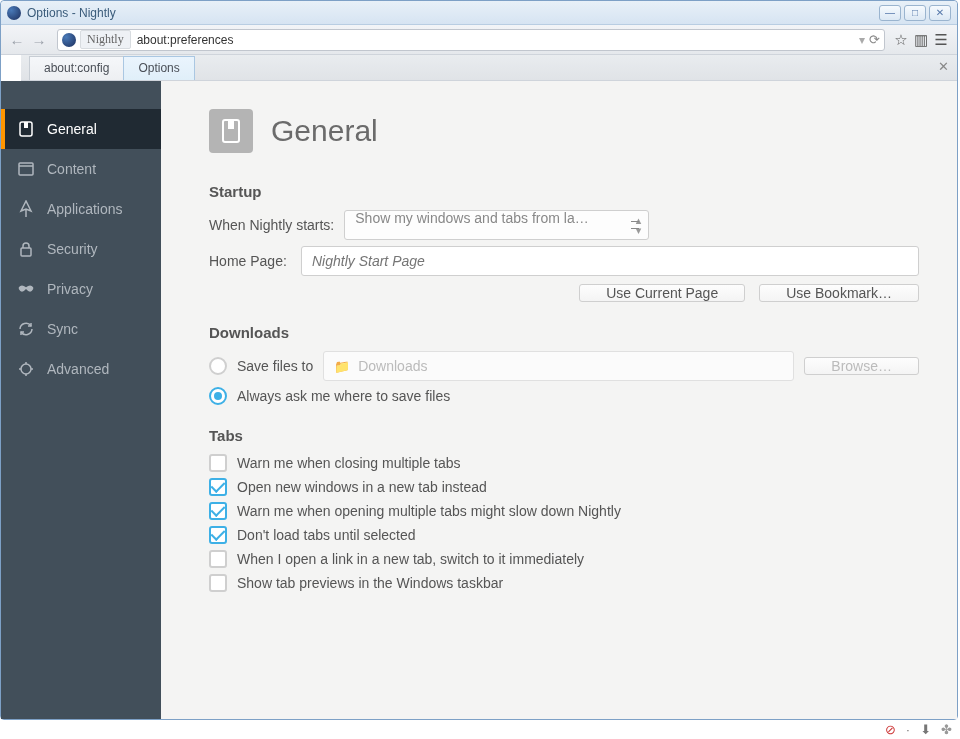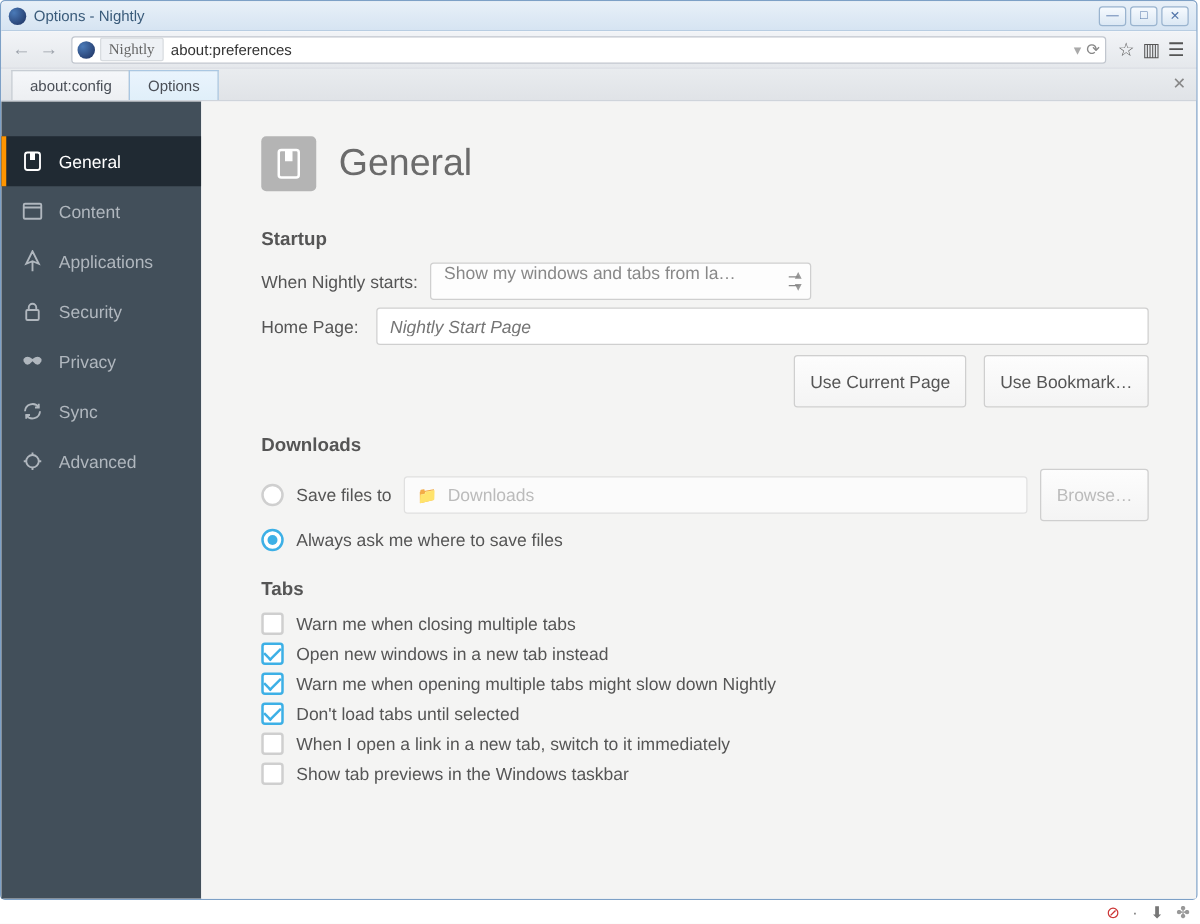--- a/index.html
+++ b/index.html
@@ -92,23 +92,24 @@
   color: #666;
   font-family: Liberation Serif, serif;
 }
 .reload { color: #888; font-size: 13px; margin-left: 4px; }
 .toolbar-icons { display: flex; align-items: center; }
 .toolbar-icons span { width: 20px; text-align: center; font-size: 15px; color: #555; }
 .tab-strip {
   height: 26px;
   background: linear-gradient(#e9ecef, #e0e3e7);
   display: flex;
-  align-items: flex-end;
+  align-items: center;
   border-bottom: 1px solid #cfd4db;
   position: relative;
+  margin-left: 20px;
 }
 .tab {
   height: 24px;
   padding: 0 14px;
   border: 1px solid #c7cdd4;
   border-bottom: none;
   background: linear-gradient(#f5f7fa,#edeff2);
   font-size: 12px;
   display: flex; align-items: center;
   color: #4a4f57;
@@ -188,25 +189,25 @@
   border: 1px solid #cfcfcf;
   border-radius: 3px;
   background: #fff;
   padding: 0 10px;
   color: #aaa;
   font-size: 14px;
   font-style: italic;
   flex: 1;
 }
 .btn {
-  height: 42px;
+  height: 18px;
   border: 1px solid #cfcfcf;
   border-radius: 3px;
   background: linear-gradient(#fdfdfd,#f4f4f4);
-  padding: 0 12px;
+  padding: 0 26px;
   font-size: 14px;
   color: #555;
   display: flex; align-items: center; justify-content: center;
 }
 .btn.disabled { color: #bbb; }
 .btn-row { display: flex; gap: 14px; justify-content: flex-end; margin-top: 8px; margin-left: 180px;}
 .radio, .checkbox {
   width: 18px; height: 18px;
   border: 2px solid #cfcfcf;
   background: #fff;

